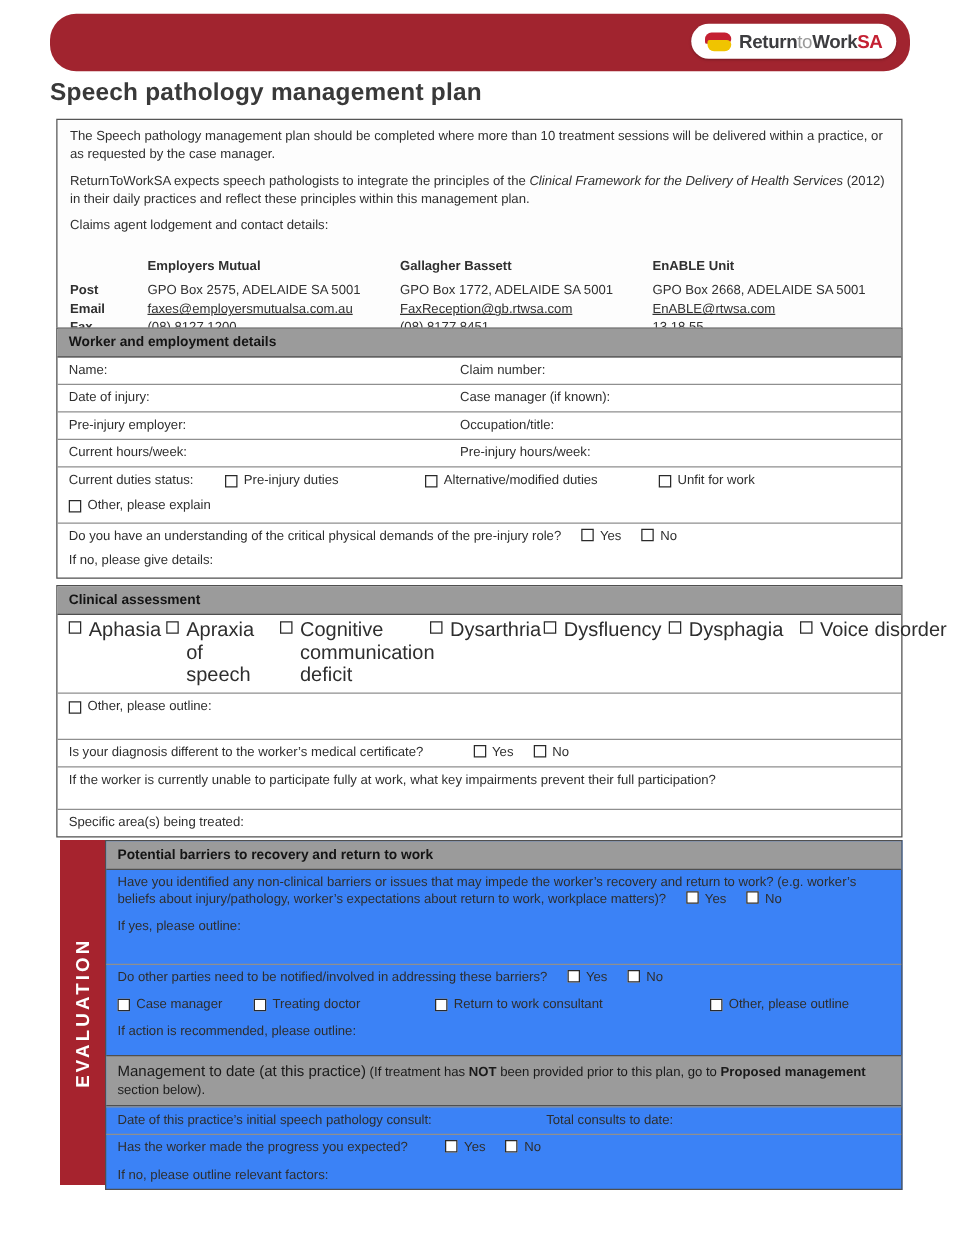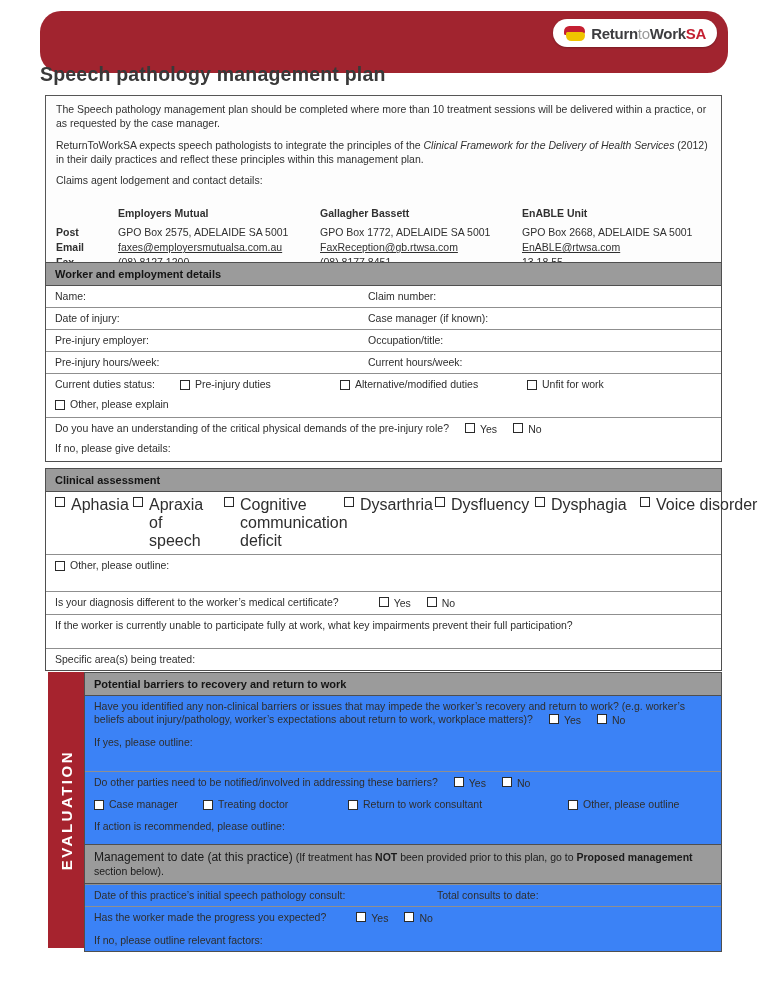--- a/index.html
+++ b/index.html
@@ -1,19 +1,19 @@
 <!DOCTYPE html>
 <html><head>
 <meta charset="utf-8">
 <style>
 *{box-sizing:border-box;margin:0;padding:0}
 html,body{width:768px;height:994px}
 body{position:relative;background:#fff;font-family:"Liberation Sans",sans-serif;color:#2e2e2e}
 
-.banner{position:absolute;left:40px;top:11px;width:688px;height:62px;background:#A1242F;border-radius:21px}
+.banner{position:absolute;left:40px;top:11px;width:688px;height:46px;background:#A1242F;border-radius:21px}
 .logo-pill{position:absolute;right:11px;top:8px;height:28px;background:#fff;border-radius:14px;display:flex;align-items:center;gap:6px;padding:0 11px;box-shadow:0 1px 2px rgba(0,0,0,.25)}
 .logo-mark{position:relative;width:21px;height:15px;flex:none}
 .lm-red{position:absolute;left:0;top:0;width:21px;height:9px;background:#C42032;border-radius:7px 7px 5px 2px}
 .lm-yellow{position:absolute;left:2px;top:6px;width:19px;height:9px;background:#F0C400;border-radius:2px 5px 7px 7px}
 .logo-text{font-size:15px;white-space:nowrap;letter-spacing:-.3px}
 .lg-dark{color:#3d3d40;font-weight:bold}
 .lg-gray{color:#9a9a9a;font-weight:normal}
 .lg-red{color:#C42032;font-weight:bold}
 
 .title{position:absolute;left:40px;top:63px;font-size:19.5px;font-weight:bold;color:#393939;letter-spacing:.2px}
@@ -127,22 +127,22 @@
   </div>
   <div class="frow two-col">
     <div><span>Date of injury:</span></div>
     <div><span>Case manager (if known):</span></div>
   </div>
   <div class="frow two-col">
     <div><span>Pre-injury employer:</span></div>
     <div><span>Occupation/title:</span></div>
   </div>
   <div class="frow two-col">
+    <div><span>Current hours/week:</span></div>
     <div><span>Pre-injury hours/week:</span></div>
-    <div><span>Current hours/week:</span></div>
   </div>
   <div class="frow r-duties">
     <div class="duty-line">
       <span class="duty-label">Current duties status:</span>
       <span class="ci d0">
           <span class="cb"></span>
           <span>Pre-injury duties</span>
         </span>
       <span class="ci d1">
           <span class="cb"></span>

